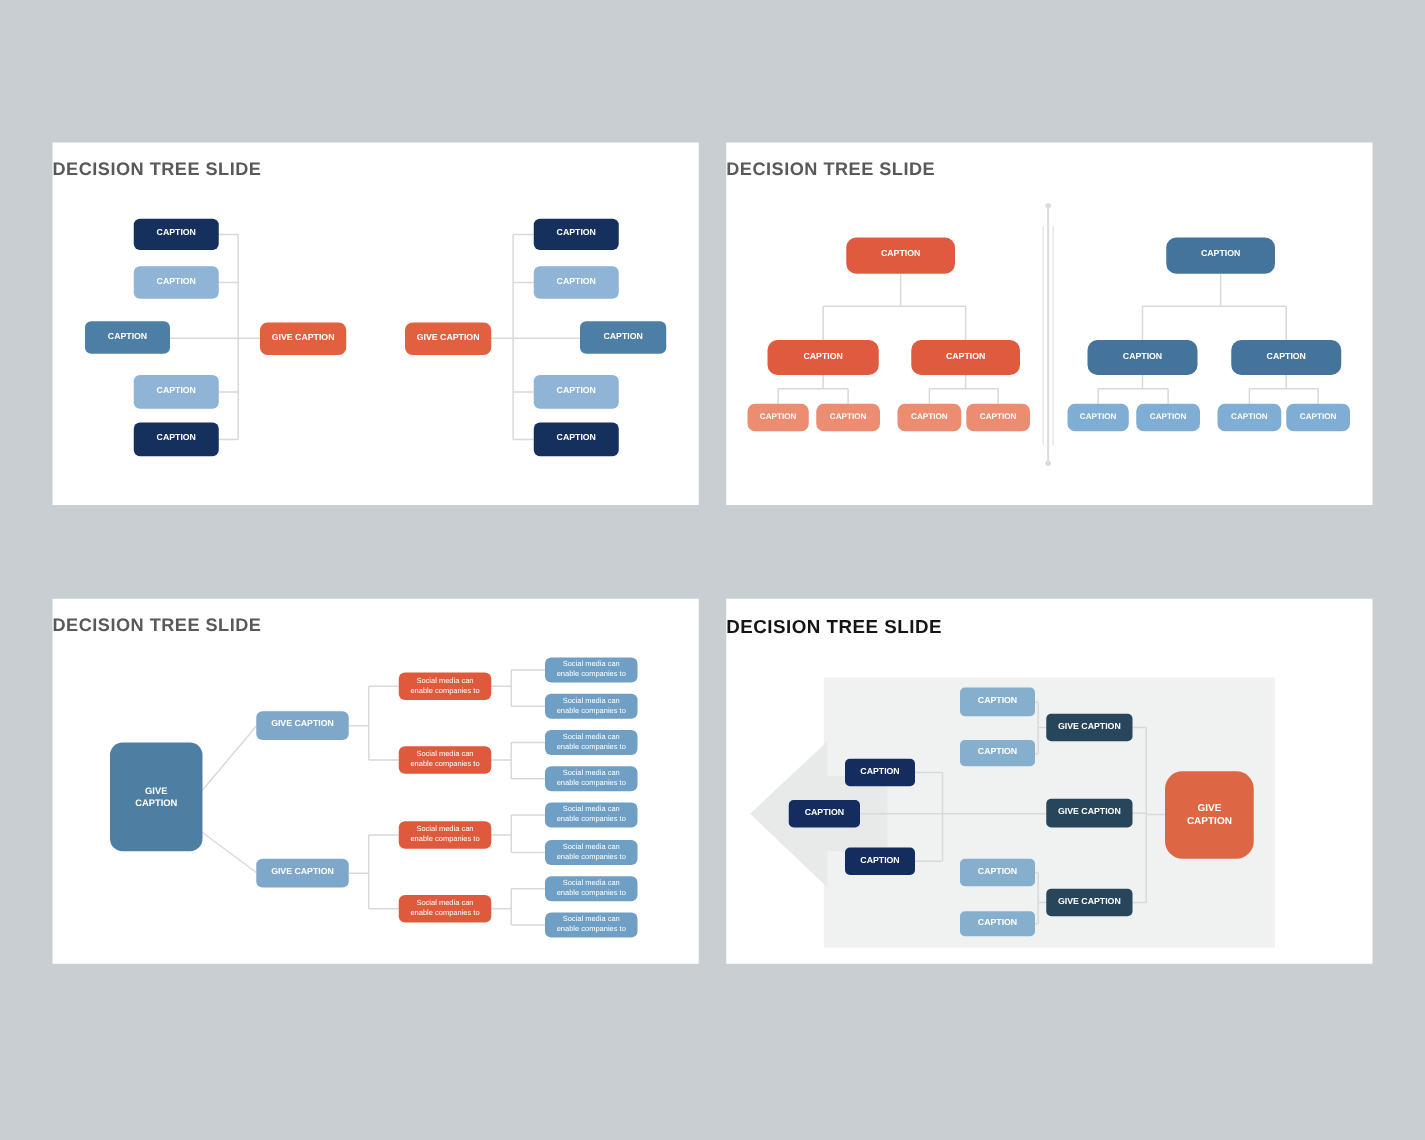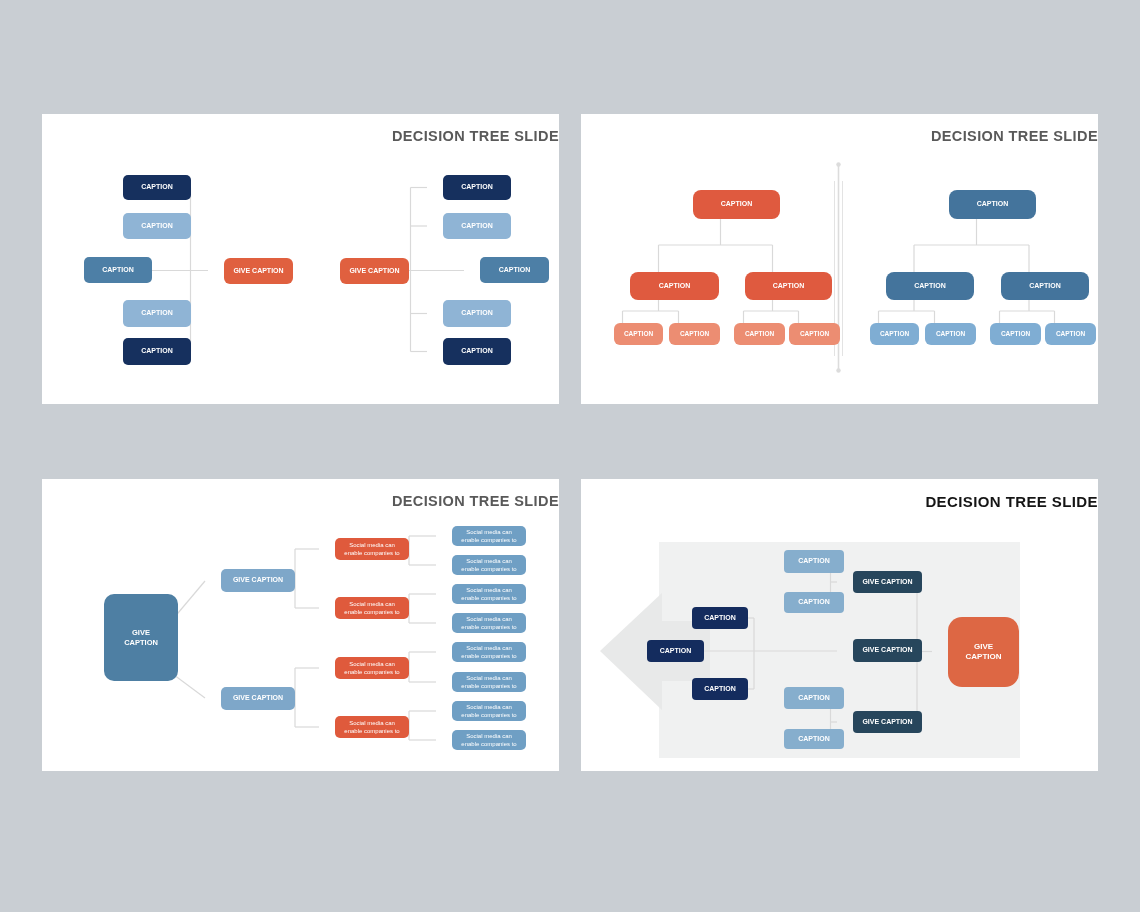--- a/index.html
+++ b/index.html
@@ -5,30 +5,30 @@
   html,body { margin:0; padding:0; }
   body {
     width:1140px; height:912px; position:relative;
     background:#c9ced3;
     font-family:"Liberation Sans", sans-serif;
     overflow:hidden;
   }
   .slide { position:absolute; background:#ffffff; }
   .slide-title {
     position:absolute; top:14px; left:0; right:0; margin:0;
-    text-align:right; font-size:14.5px; font-weight:bold;
+    text-align:left; font-size:14.5px; font-weight:bold;
     color:#595959; letter-spacing:0.4px;
   }
   .slide-title.dark { color:#151515; font-size:15px; }
   svg.wires { position:absolute; left:0; top:0; }
   .panel { position:absolute; background:#f0f1f1; }
   .box {
     position:absolute; display:flex; align-items:center; justify-content:center;
     text-align:center; color:#ffffff; font-weight:bold;
-    border-radius:5px; line-height:1.25; box-sizing:border-box; padding:1px 2px;margin-left:16px;
+    border-radius:5px; line-height:1.25; box-sizing:border-box; padding:1px 2px;
   }
   .two { white-space:pre-line; }
   .f65 { font-size:6.5px; }
   .f7  { font-size:7px; }
   .f75 { font-size:7.5px; }
   .f8  { font-size:8px; }
   .tiny { font-size:6px; font-weight:normal; line-height:1.4; white-space:pre-line; }
   
   .navy   { background:#16305e; }
   .lblue  { background:#8fb4d5; }

